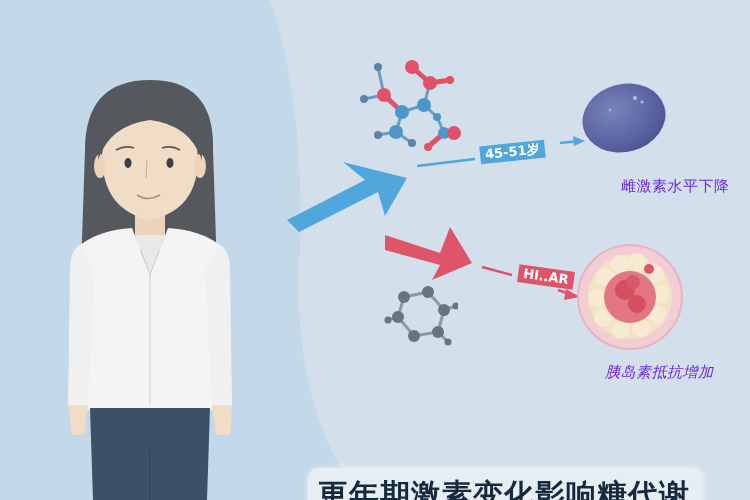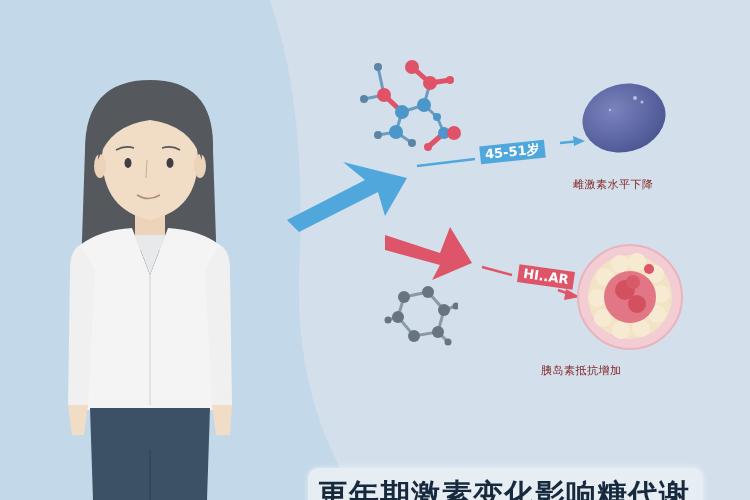--- a/index.html
+++ b/index.html
@@ -1,19 +1,19 @@
 <!DOCTYPE html>
 <html><head>
 <meta charset="utf-8">
 <style>
   html, body { margin:0; padding:0; }
   body { width:750px; height:500px; overflow:hidden; position:relative; background:#c3d8e8; font-family:"DejaVu Sans", sans-serif; }
   .bg-panel { position:absolute; left:0; top:0; width:750px; height:500px; }
   .abs { position:absolute; }
-  .label { position:absolute; font-size:11px; color:#7f1d1d; letter-spacing:0.5px; white-space:nowrap; }
+  .label { position:absolute; font-size:15px; color:#6d28d9; letter-spacing:0.5px; white-space:nowrap;margin-left:48px; }
   .tag { position:absolute; font-weight:bold; font-size:12px; color:#fff; padding:1px 5px; white-space:nowrap; line-height:16px; }
   .title-box { position:absolute; left:308px; top:468px; width:395px; height:50px; background:#e6edf3; border-radius:10px; box-shadow:0 0 6px rgba(255,255,255,0.6); overflow:hidden; }
   .title-text { position:absolute; left:10px; top:7px; font-size:30px; font-weight:bold; color:#17293d; letter-spacing:1px; white-space:nowrap; }
 </style>
 </head>
 <body>
 
 <svg class="bg-panel" viewBox="0 0 750 500">
   <rect x="0" y="0" width="750" height="500" fill="#c3d8e8"></rect>
   <path d="M270 0 L750 0 L750 500 L360 500 Q290 400 300 250 Q305 100 270 0 Z" fill="#d3e0ec"></path>
@@ -162,17 +162,17 @@
       <circle cx="46" cy="88" r="9"></circle>
       <circle cx="28" cy="76" r="9"></circle>
     <circle cx="22" cy="56" r="9"></circle>
   </g>
   <circle cx="55" cy="55" r="26" fill="#e27684"></circle>
   <circle cx="50" cy="48" r="10" fill="#d3505f"></circle>
   <circle cx="62" cy="62" r="9" fill="#d3505f"></circle>
   <circle cx="58" cy="40" r="7" fill="#d85a69"></circle>
   <circle cx="74" cy="27" r="5" fill="#e05468"></circle>
 </svg>
-<div class="label" style="left:541px;top:363px;">胰岛素抵抗增加</div>
+<div class="label" style="left:557px;top:363px;font-style:italic;">胰岛素抵抗增加</div>
 
 <div class="title-box">
   <div class="title-text">更年期激素变化影响糖代谢</div>
 </div>
 
 </body></html>

